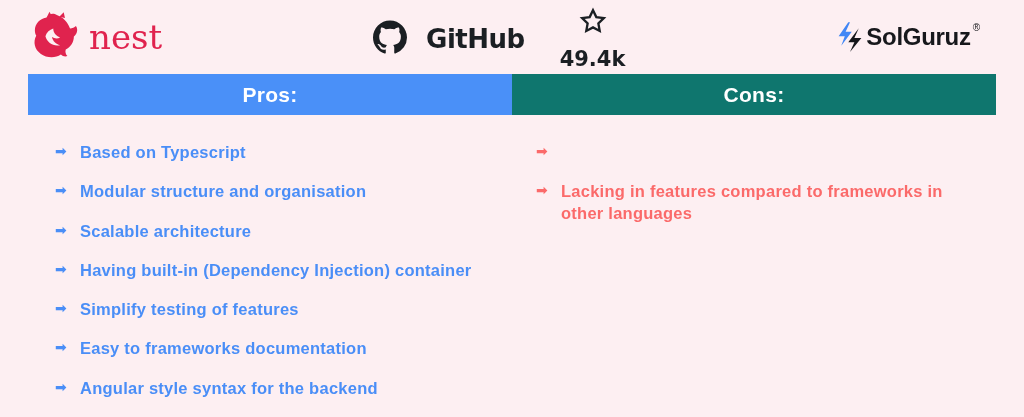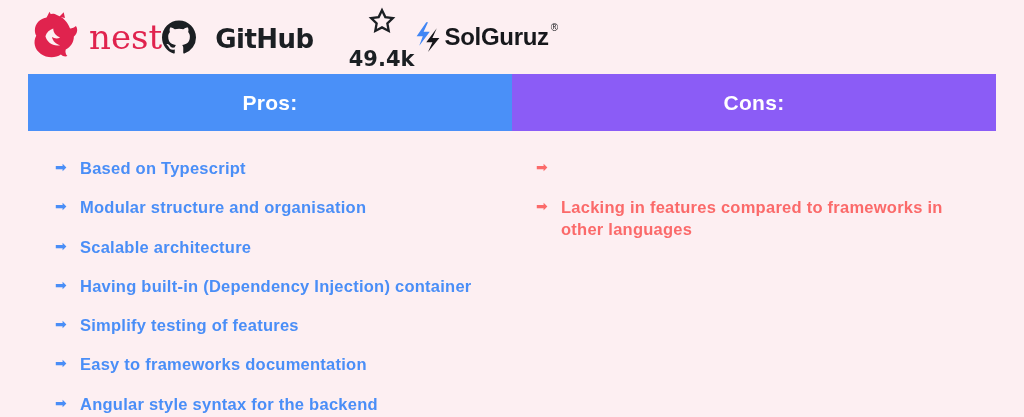--- a/index.html
+++ b/index.html
@@ -7,24 +7,24 @@
   body {
     background:#fdeff2;
     font-family:"Liberation Sans", sans-serif;
     position:relative;
     overflow:hidden;
   }
 
   
   .header {
     height:66px;
-    padding:12px 30px 0 30px;
+    padding:12px 44px 0 30px;
     display:flex;
     align-items:center;
-    justify-content:flex-start;
+    justify-content:space-between;
   }
   .brand-nest { display:flex; align-items:center; gap:7px; }
   .nest-wordmark {
     font-family:"DejaVu Serif", serif;
     font-size:34px;
     color:#e0234e;
     line-height:1;
     padding-bottom:4px;
   }
   .github-badge { display:flex; align-items:center; gap:19px; }
@@ -49,34 +49,34 @@
     color:#17181c;
     letter-spacing:-0.3px;
     line-height:34px;
   }
   .solguruz-reg { font-size:10px; color:#17181c; line-height:16px; }
 
   
   .bars {
     display:flex;
     margin:8px 28px 0 28px;
-    height:57px;
+    height:41px;
   }
   .bar {
     flex:1;
     display:flex;
     align-items:center;
     justify-content:center;
     color:#ffffff;
     font-size:21px;
     font-weight:700;
     letter-spacing:0.3px;
   }
   .bar-pros { background:#4a90f8; }
-  .bar-cons { background:#8b5cf6; }
+  .bar-cons { background:#0f766e; }
 
   
   .content { display:flex; margin:0 28px; }
   .col { width:484px; padding-top:26px; }
   .col-pros { padding-left:27px; color:#4a8ef7; }
   .col-cons { padding-left:24px; color:#fb6a6a; }
 
   .item {
     display:flex;
     align-items:flex-start;

